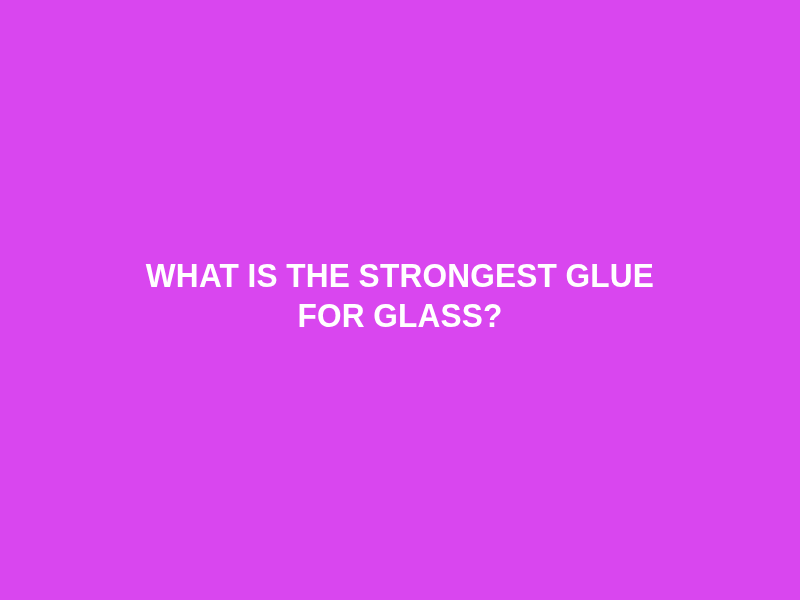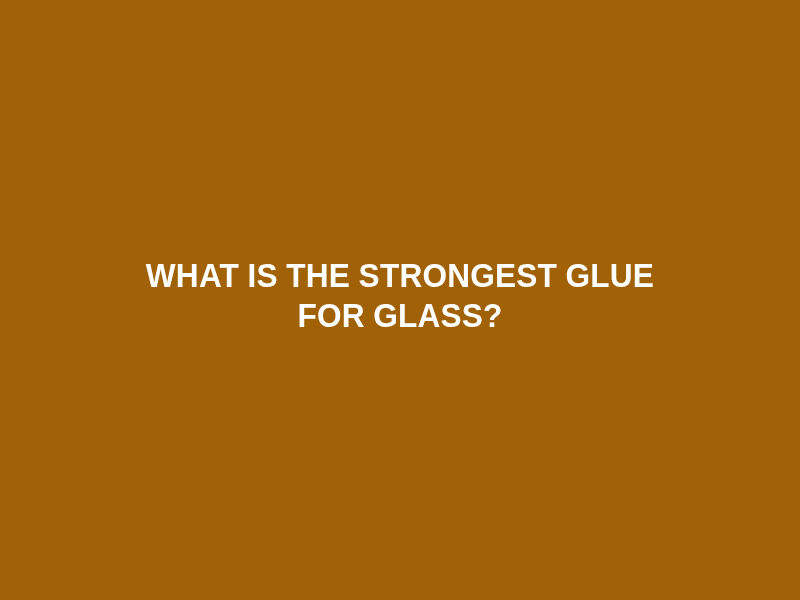--- a/index.html
+++ b/index.html
@@ -50,19 +50,19 @@
     text-transform: uppercase;
     word-spacing: -0.5px;
     transform: scaleX(0.93);
     transform-origin: center top;
     white-space: normal;
   }
 </style>
 </head>
 <body style="background: rgb(41, 128, 186);">
 
-<div class="hero-card" style="background: #a16207;">
+<div class="hero-card" style="background: #d946ef;">
 
   <div class="headline-wrap">
     <h1 class="headline" style="color: rgb(255, 255, 255);">What Is The Strongest Glue For Glass?</h1>
   </div>
 
 </div>
 
 </body></html>

